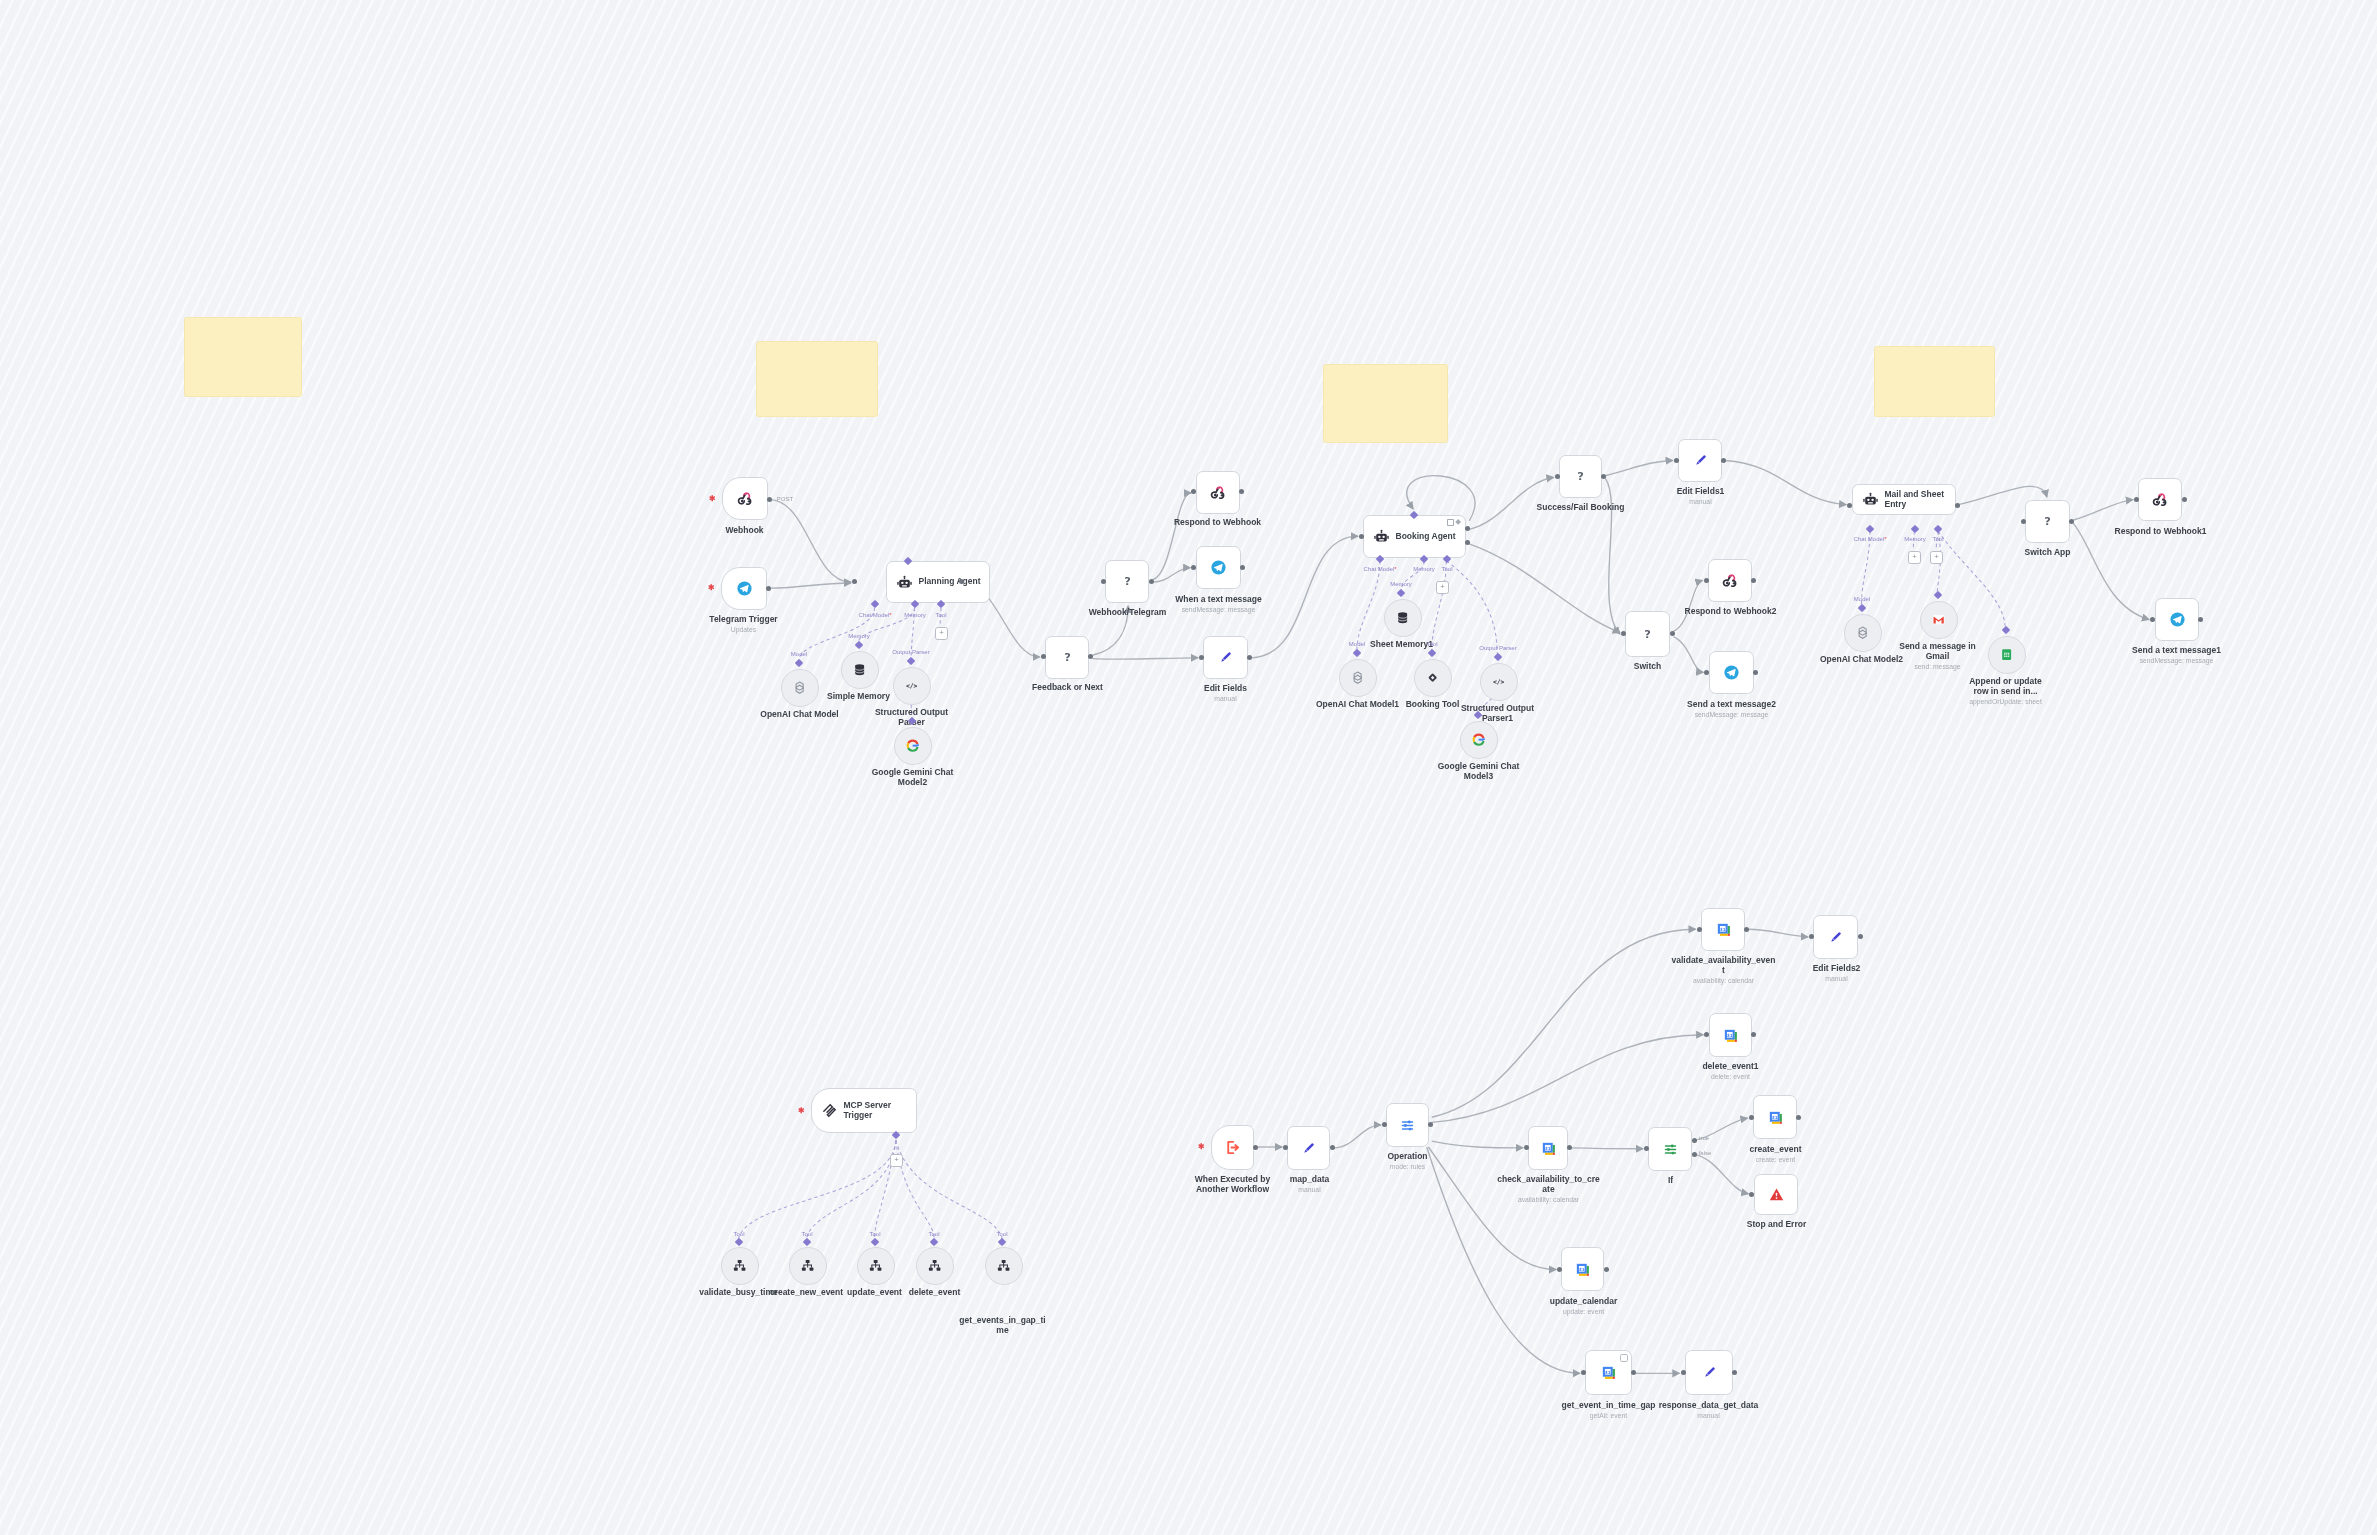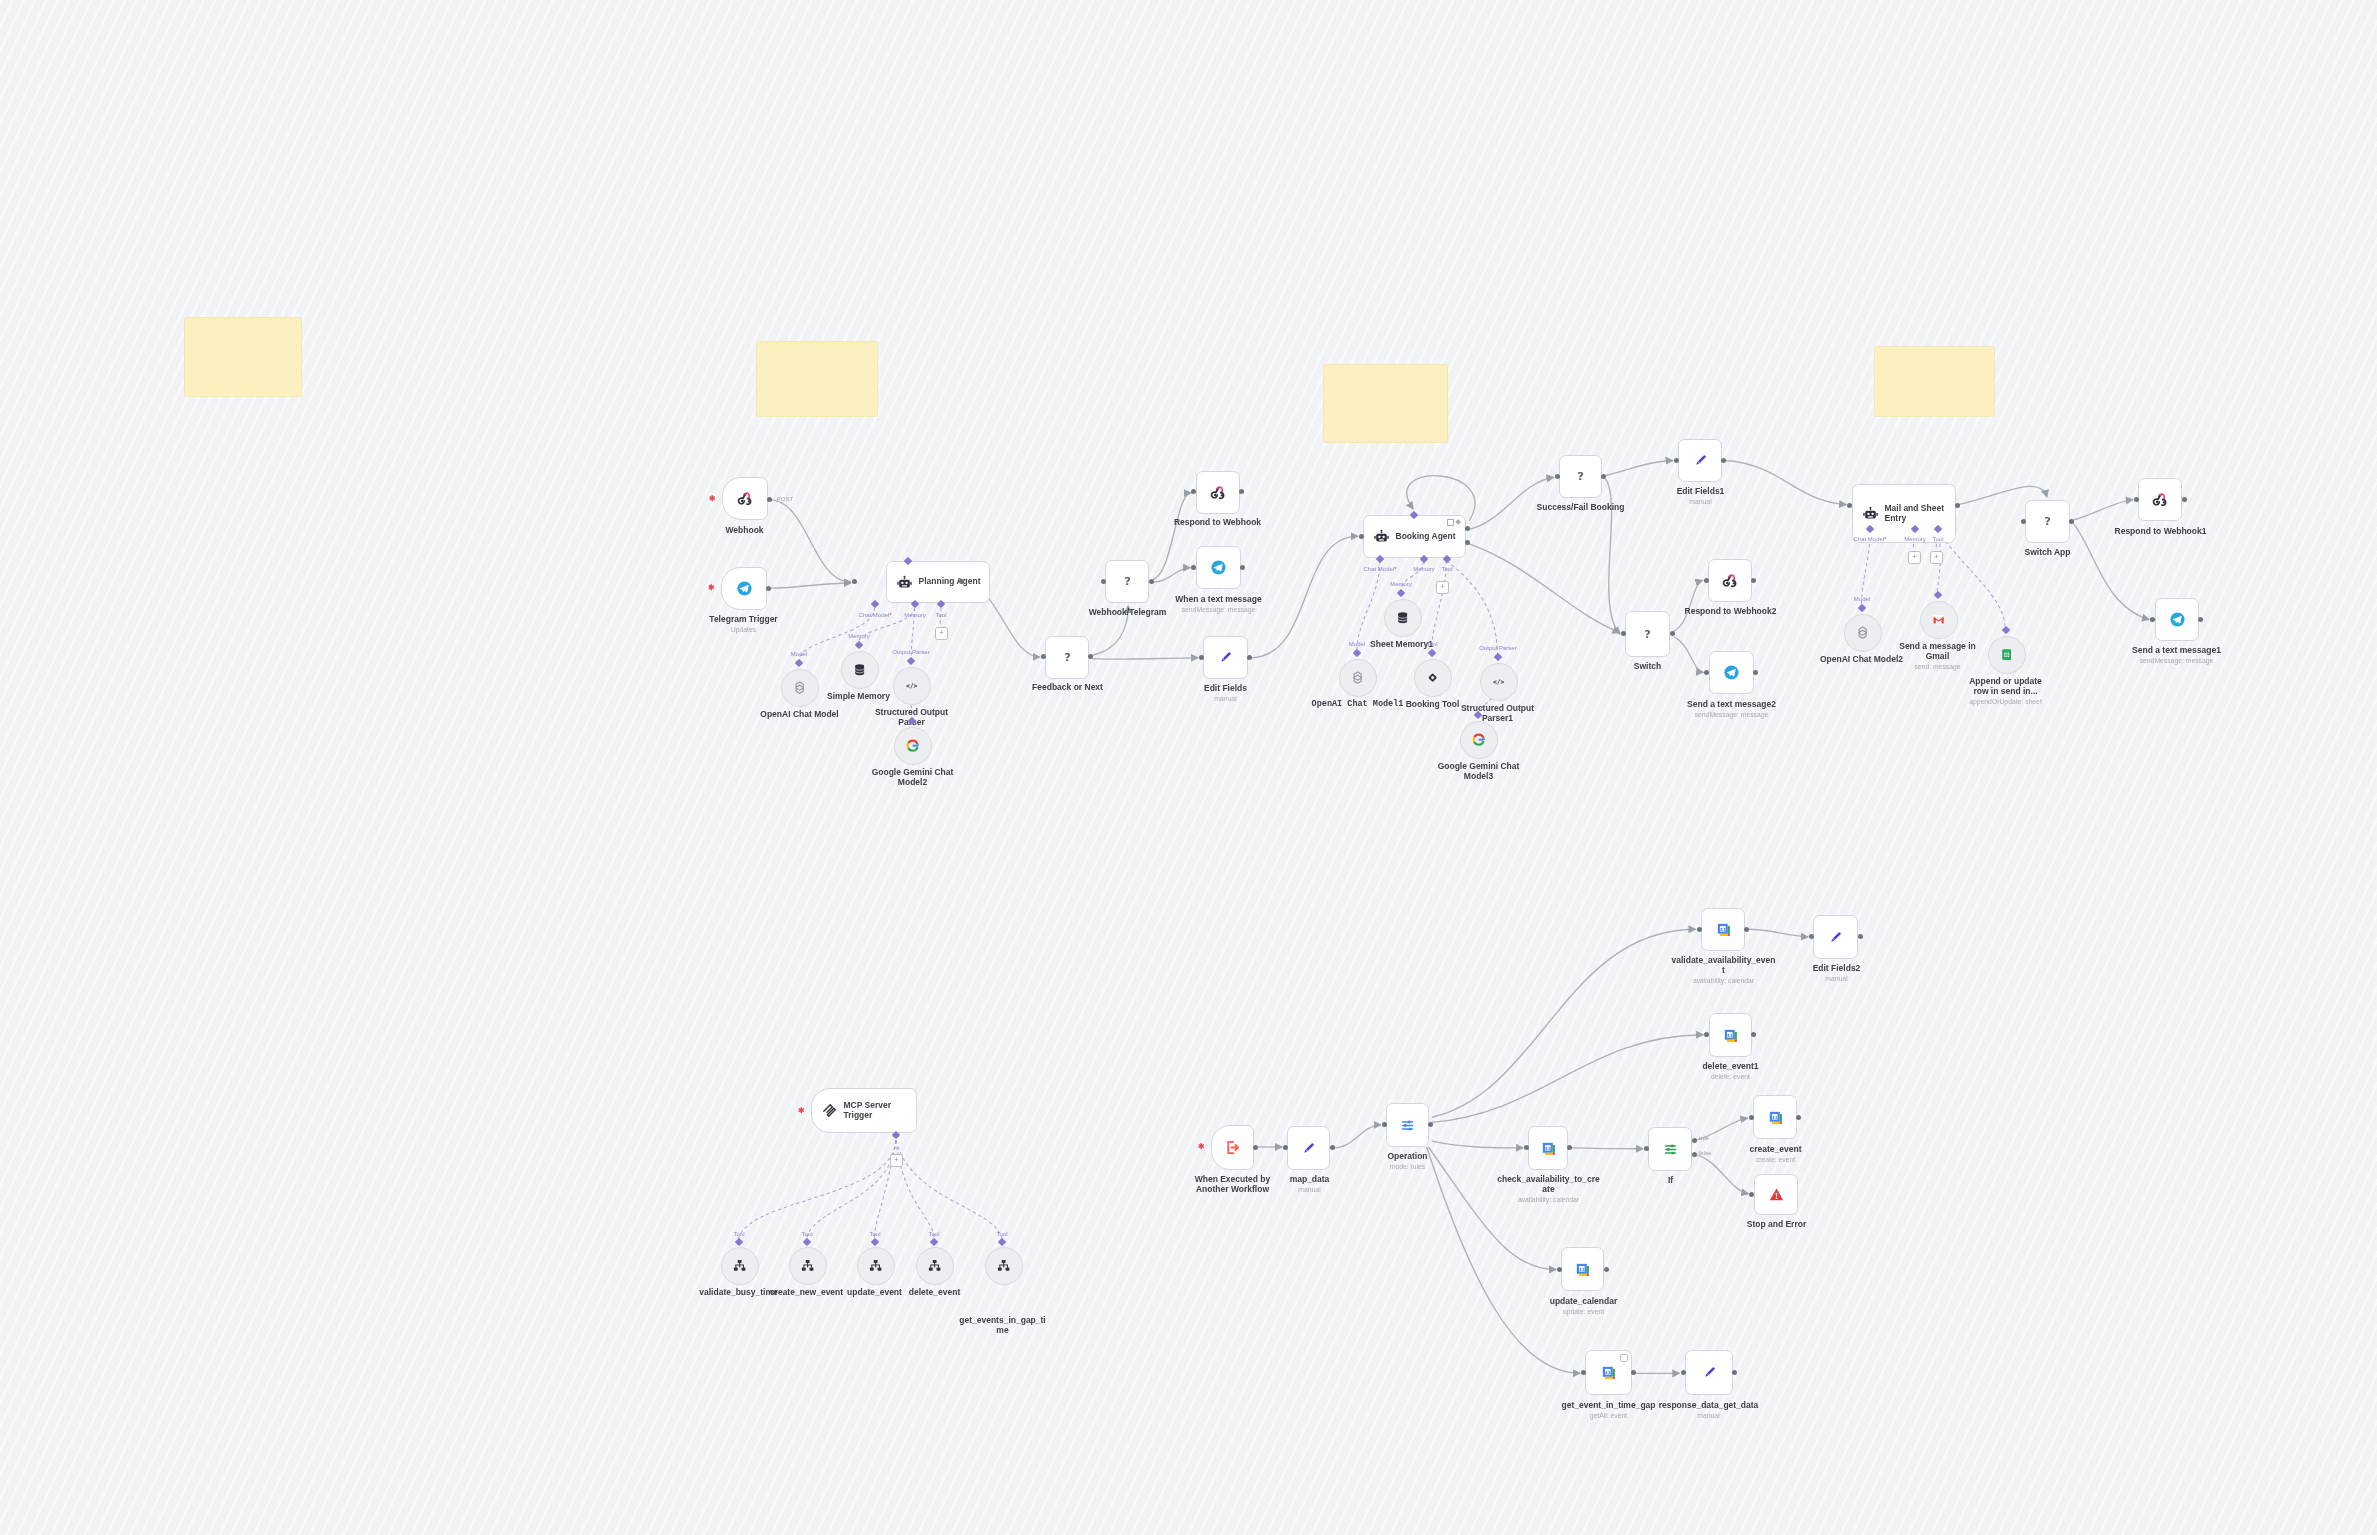--- a/index.html
+++ b/index.html
@@ -316,21 +316,21 @@
           <path d="M5.8 11.6l11.2-4.4c.5-.2 1 .2.8.8l-1.9 8.9c-.1.5-.7.7-1.1.4l-2.8-2-1.4 1.4c-.3.3-.8.2-.9-.2l-.7-2.6-3.1-1.2c-.5-.2-.5-.9-.1-1.1z" fill="#fff"></path>
         </svg>
       </span>
     </div>
     <div class="nlabel" style="left: 1659px; top: 699px;">
       <span>Send a text message2</span>
     </div>
     <div class="nsub" style="left: 1659px; top: 711px;">sendMessage: message</div>
     <div class="pdot" style="left: 1704px; top: 670px;"></div>
     <div class="pdot" style="left: 1753px; top: 670px;"></div>
-    <div class="node agent" style="left: 1852px; top: 484px; width: 104px; height: 59px;">
+    <div class="node agent" style="left: 1852px; top: 484px; width: 104px; height: 31px;">
       <span class="nicon">
         <svg viewBox="0 0 24 24" fill="#32323e">
           <rect x="4.5" y="8" width="15" height="11" rx="2.5"></rect>
           <rect x="10.9" y="4.5" width="2.2" height="3" rx="1"></rect>
           <circle cx="12" cy="3.8" r="1.4"></circle>
           <rect x="1.8" y="11" width="2" height="4.5" rx="1"></rect>
           <rect x="20.2" y="11" width="2" height="4.5" rx="1"></rect>
           <circle cx="9" cy="12.5" r="1.7" fill="#fff"></circle>
           <circle cx="15" cy="12.5" r="1.7" fill="#fff"></circle>
           <rect x="8.5" y="16" width="7" height="1.6" rx=".8" fill="#fff"></rect>
@@ -678,21 +678,21 @@
       <span>Model2</span>
     </div>
     <div class="circle" style="left: 1339px; top: 659px; width: 36px; height: 36px;">
       <span class="nicon">
         <svg viewBox="0 0 24 24" fill="none" stroke="#8f959e" stroke-width="1.7">
           <path d="M12 3.2l5.5 3.2v6.3L12 15.9l-5.5-3.2V6.4z"></path>
           <path d="M12 8.1l5.5 3.2v6.3L12 20.8l-5.5-3.2v-6.3z"></path>
         </svg>
       </span>
     </div>
-    <div class="nlabel" style="left: 1285px; top: 699px; font-family: Liberation Mono, monospace;">
+    <div class="nlabel" style="left: 1285px; top: 699px;">
       <span>OpenAI Chat Model1</span>
     </div>
     <div class="circle" style="left: 1384px; top: 599px; width: 36px; height: 36px;">
       <span class="nicon">
         <svg viewBox="0 0 24 24">
           <g fill="#32323e">
             <ellipse cx="12" cy="6" rx="7" ry="2.6"></ellipse>
             <path d="M5 6v12c0 1.4 3.1 2.6 7 2.6s7-1.2 7-2.6V6z"></path>
           </g>
           <path d="M5 10.2c0 1.4 3.1 2.6 7 2.6s7-1.2 7-2.6M5 14.4c0 1.4 3.1 2.6 7 2.6s7-1.2 7-2.6" stroke="#eceef2" stroke-width="1.1" fill="none"></path>

